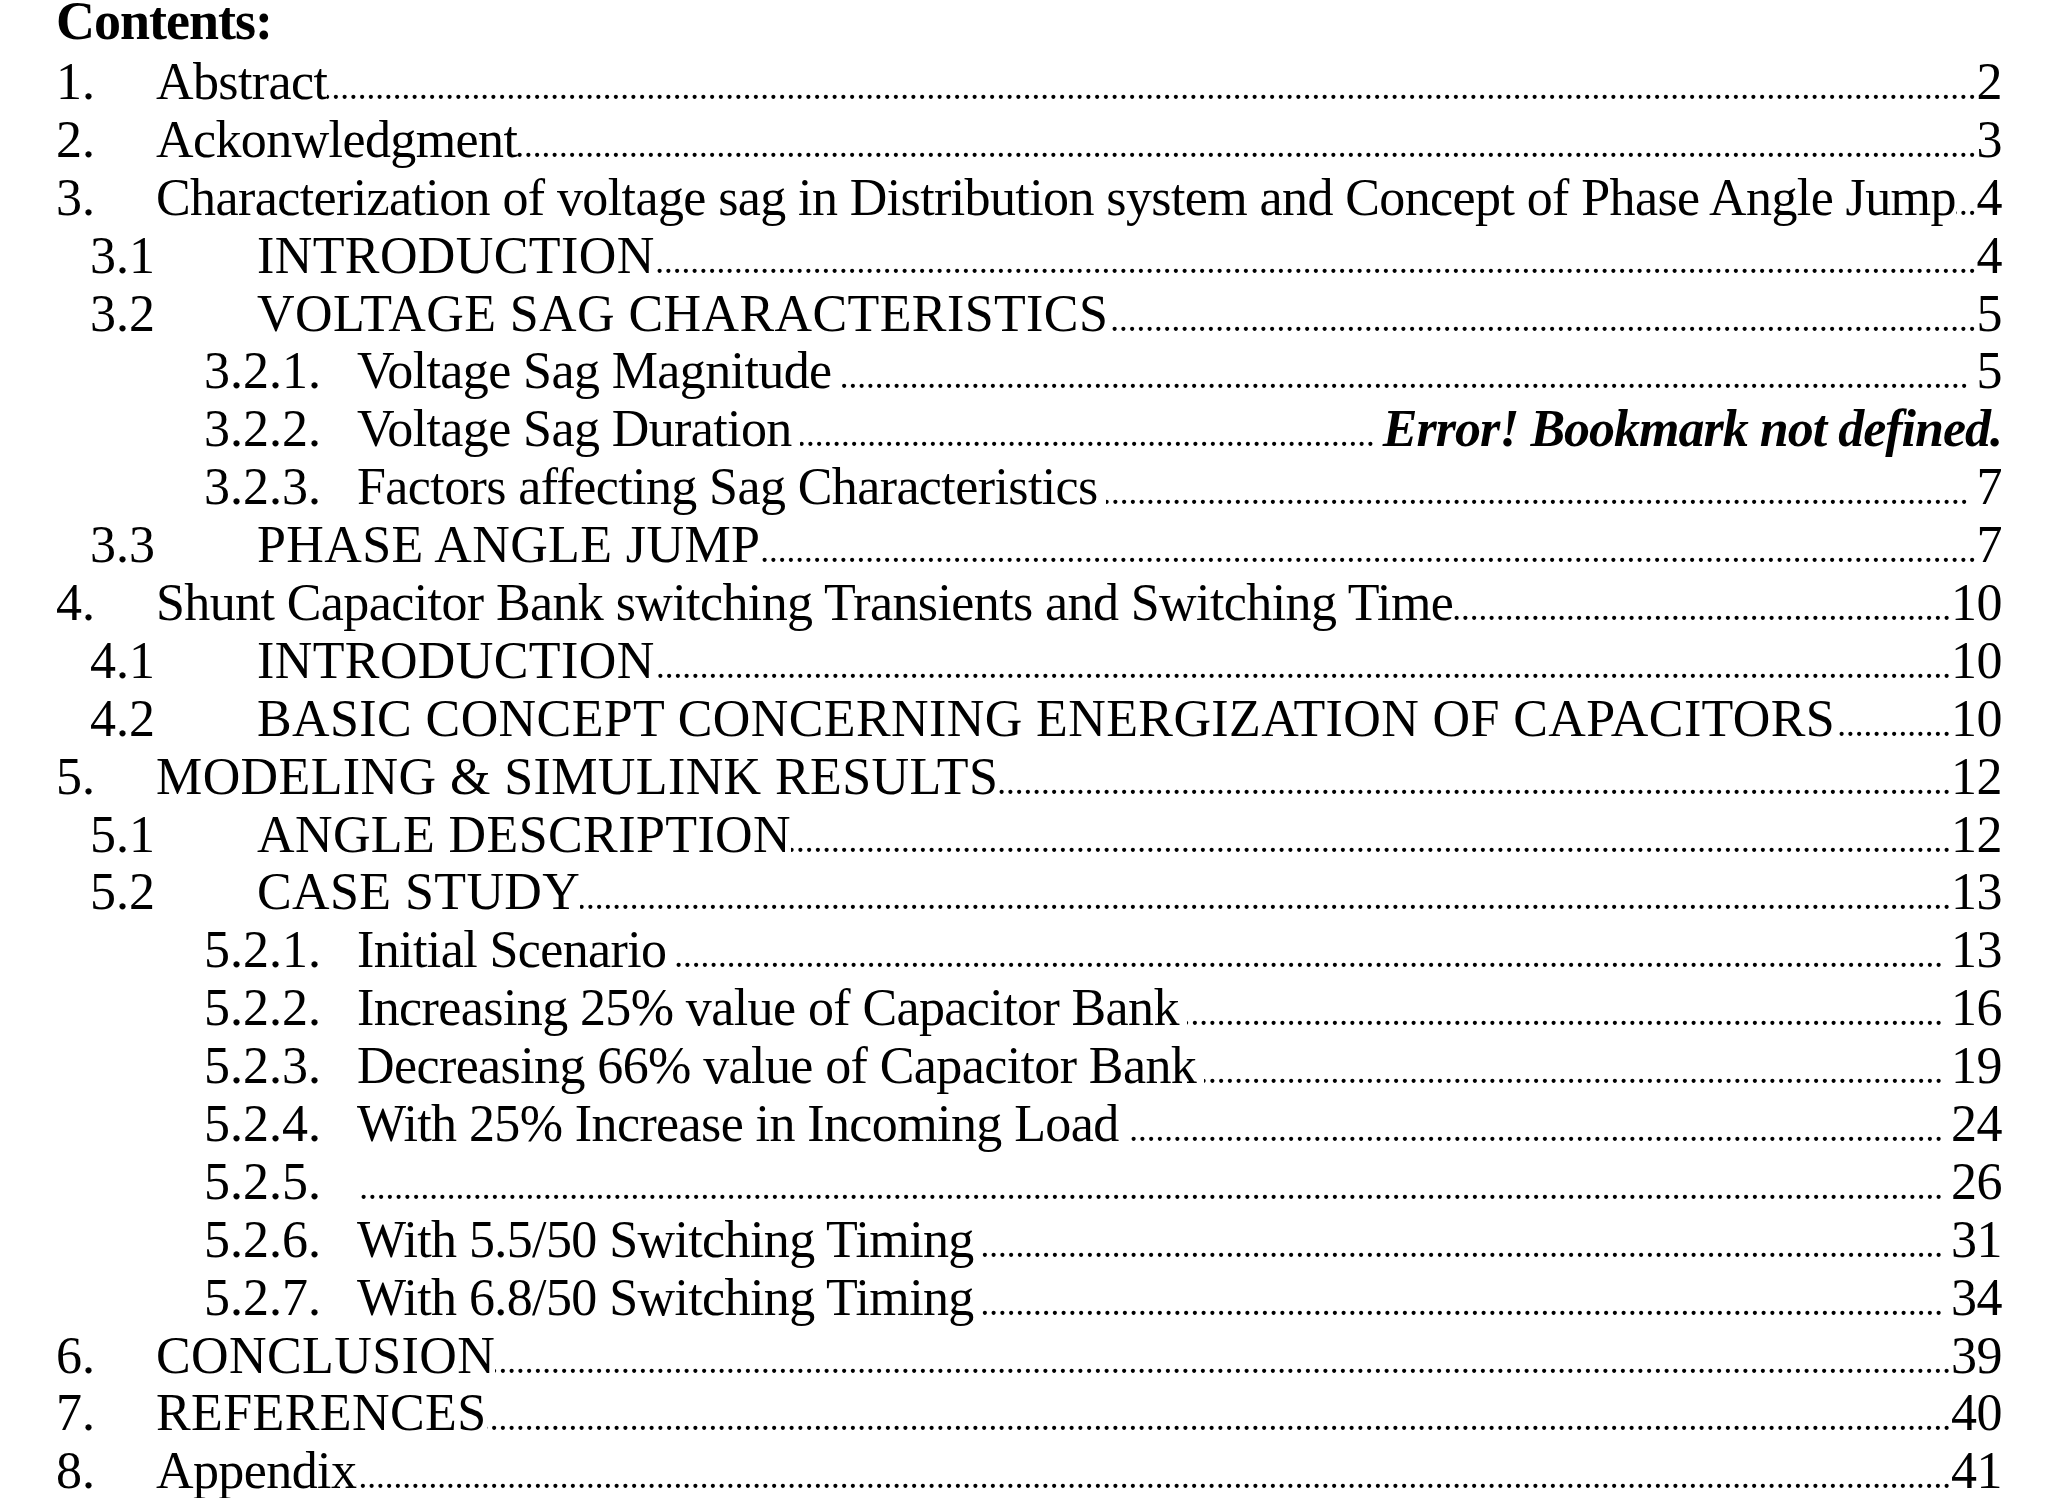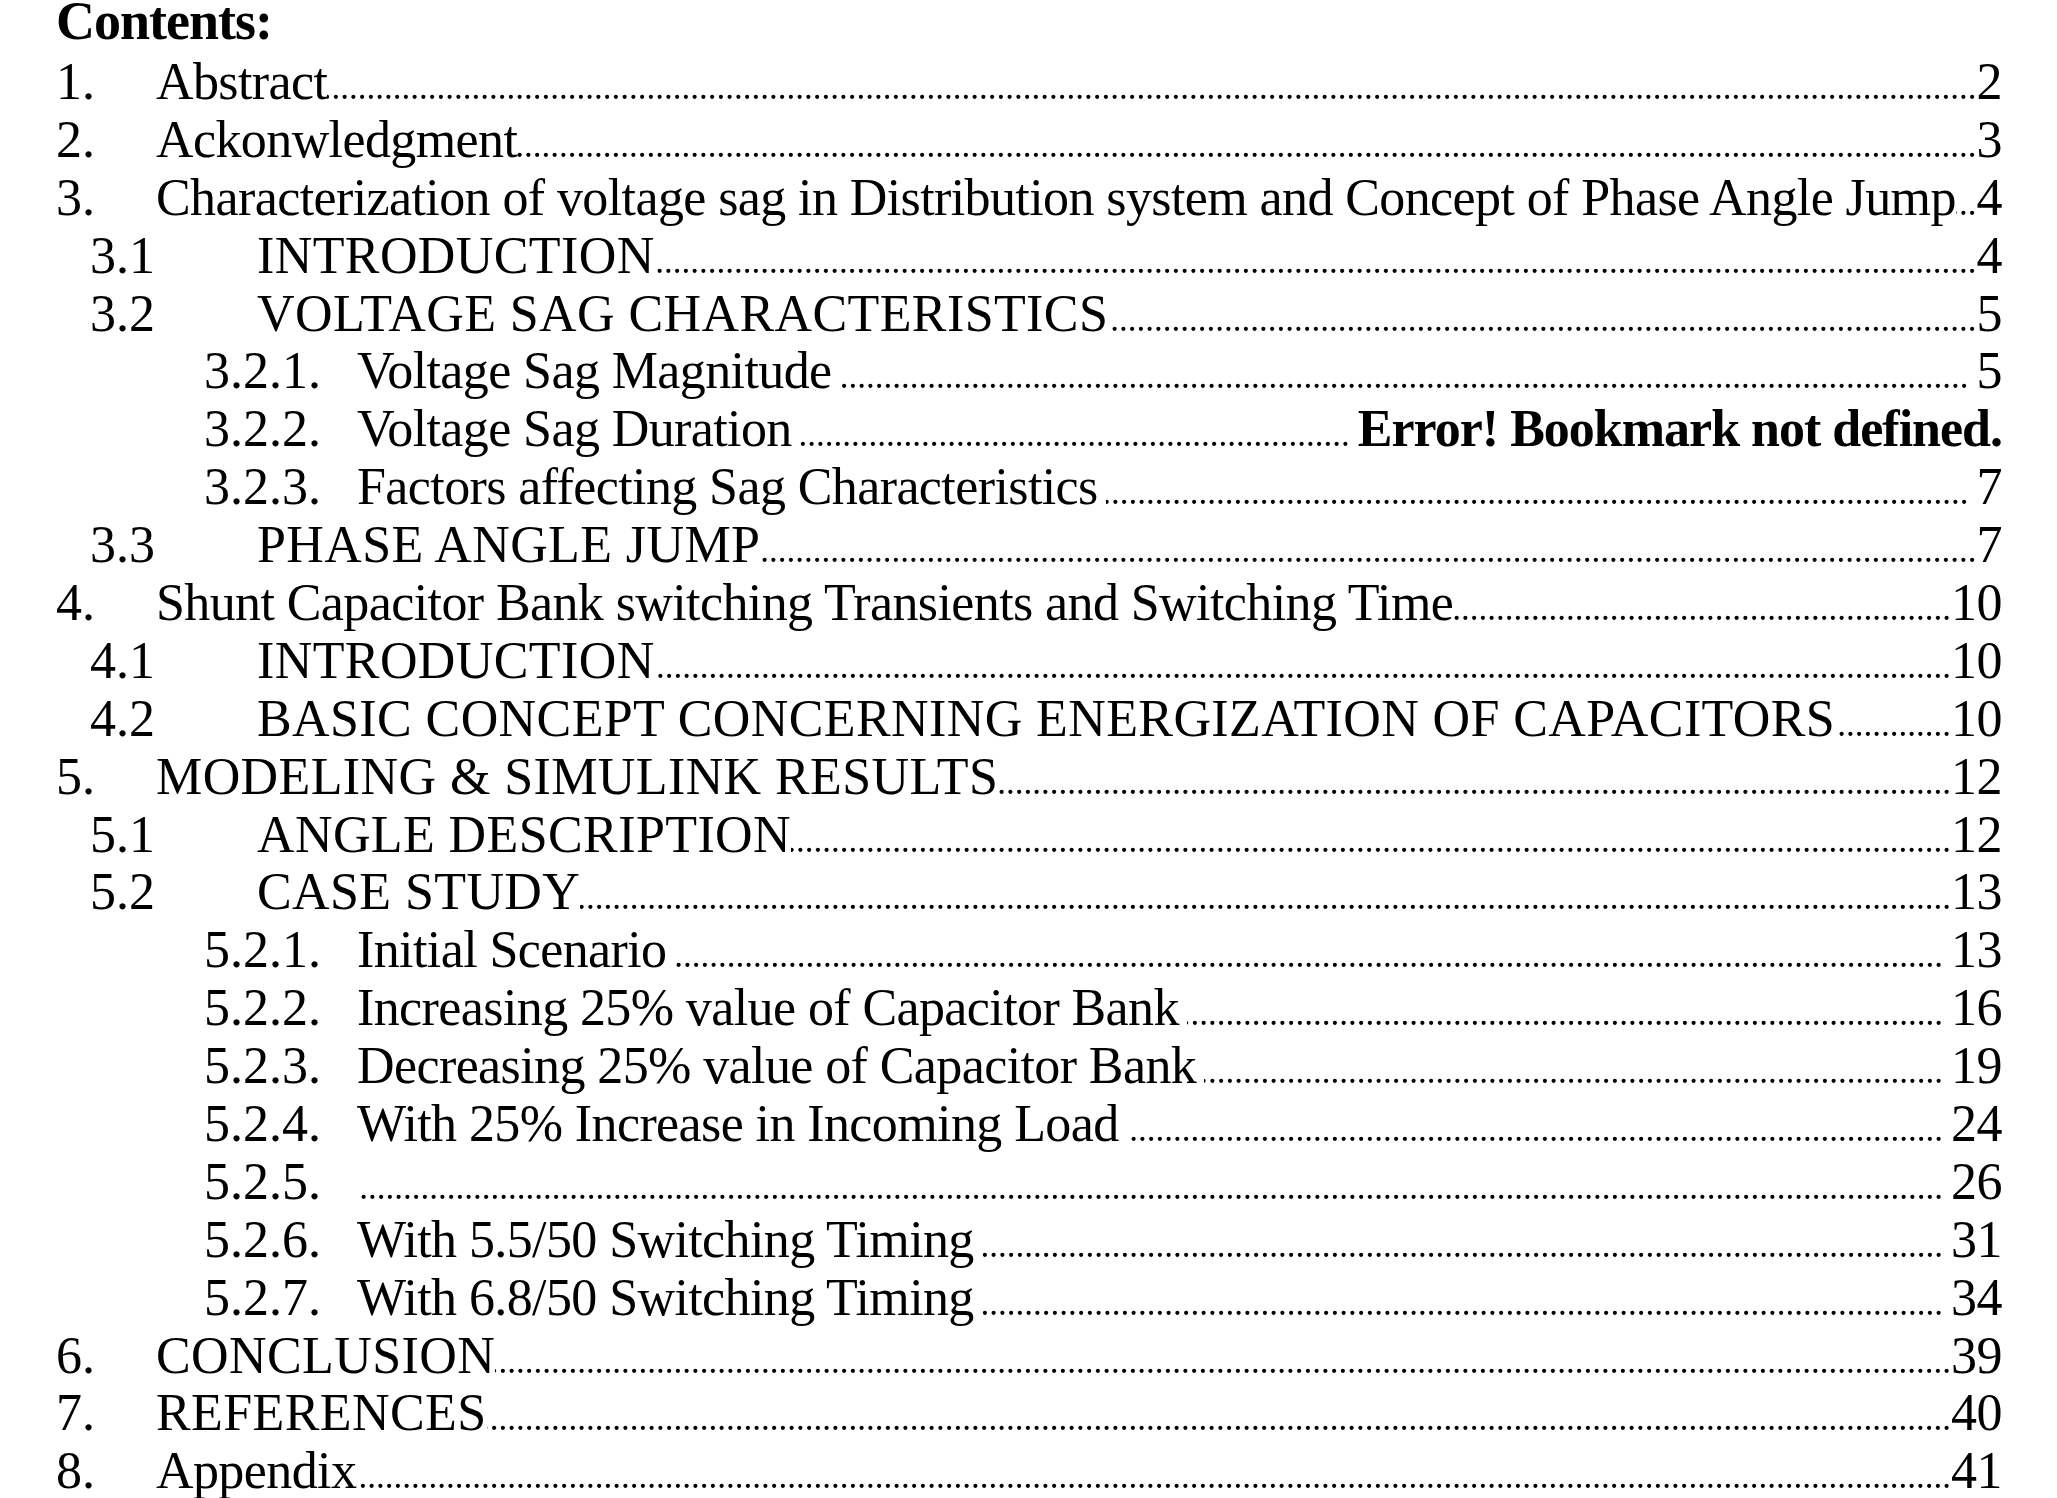--- a/index.html
+++ b/index.html
@@ -85,20 +85,21 @@
     direction: ltr;
     unicode-bidi: bidi-override;
   }
   .toc-page {
     flex: 0 0 auto;
     letter-spacing: -0.5px;
   }
   .toc-page.error {
     font-weight: bold;
     letter-spacing: -1px;
+    font-style: italic;
   }
 </style>
 </head>
 <body>
 
 <div class="toc">
   <div class="toc-heading">Contents:</div>
   <div class="toc-rows" id="toc-rows">
       <div class="toc-row lvl-1">
     <span class="toc-num">1.</span>
@@ -232,21 +233,21 @@
     <span class="toc-num">5.2.2.</span>
     <div class="toc-line">
       <span class="toc-title">Increasing 25% value of Capacitor Bank </span>
       <span class="toc-leader"><span>....................................................................................................................................................................................................................................................................</span></span>
       <span class="toc-page">16</span>
     </div>
   </div>
       <div class="toc-row lvl-3">
     <span class="toc-num">5.2.3.</span>
     <div class="toc-line">
-      <span class="toc-title">Decreasing 25% value of Capacitor Bank</span>
+      <span class="toc-title">Decreasing 66% value of Capacitor Bank</span>
       <span class="toc-leader"><span>....................................................................................................................................................................................................................................................................</span></span>
       <span class="toc-page">19</span>
     </div>
   </div>
       <div class="toc-row lvl-3">
     <span class="toc-num">5.2.4.</span>
     <div class="toc-line">
       <span class="toc-title">With 25% Increase in Incoming Load</span>
       <span class="toc-leader"><span>....................................................................................................................................................................................................................................................................</span></span>
       <span class="toc-page">24</span>

